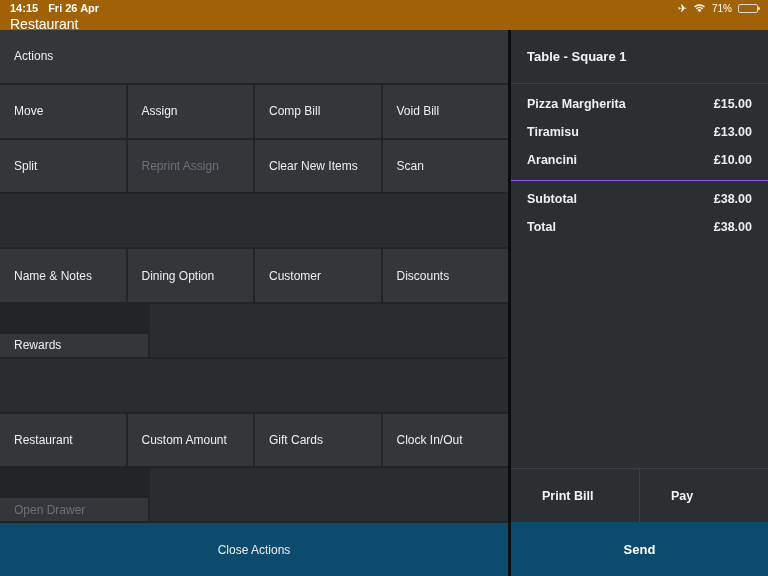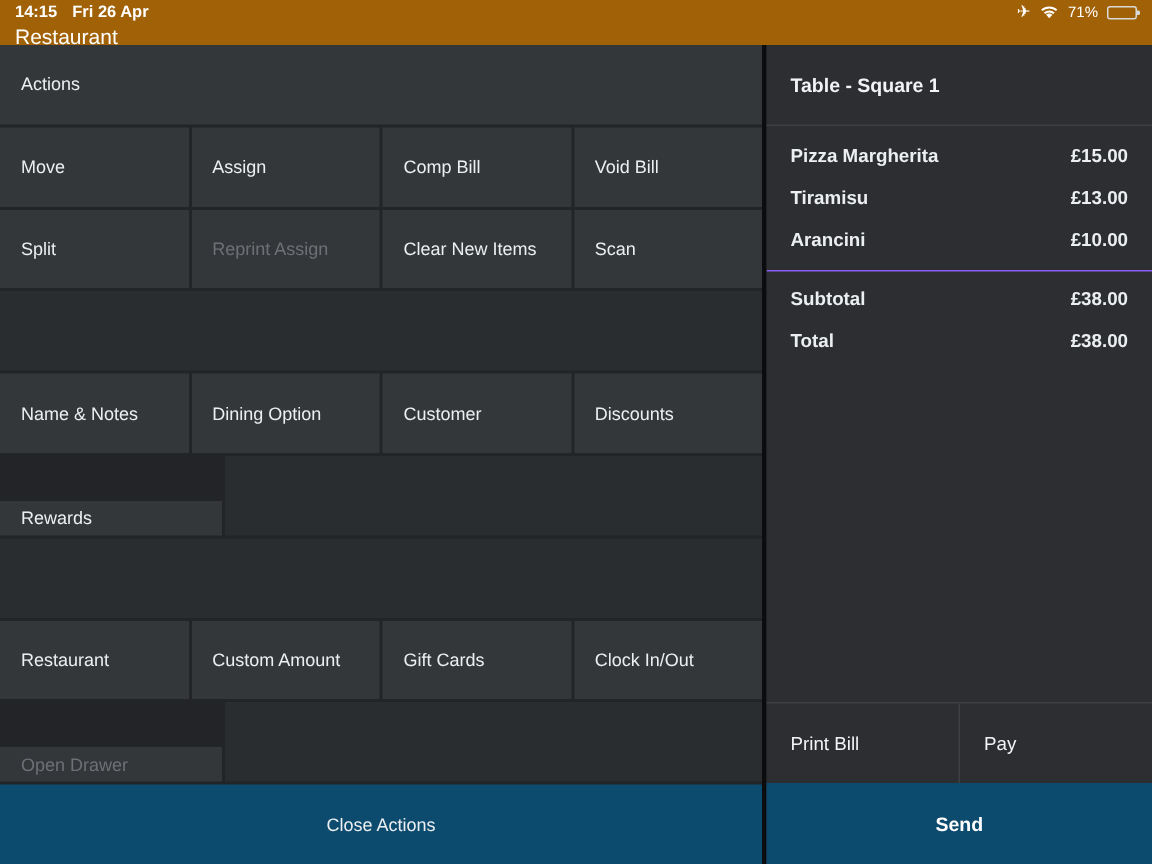--- a/index.html
+++ b/index.html
@@ -112,23 +112,23 @@
   .totals { border-top: 1px solid #8b5cf6; margin-top: 6px; padding-top: 4px; }
   .ticket-actions {
     flex: 0 0 54px;
     display: flex;
     border-top: 1px solid #3c3f43;
   }
   .ticket-actions .t-btn {
     flex: 1 1 0;
     display: flex;
     align-items: center;
-    padding: 0 16px;
+    padding: 0 31px;
     font-size: 12.5px;
-    font-weight: normal;
+    font-weight: bold;
     cursor: pointer;
   }
   .ticket-actions .t-btn + .t-btn { border-left: 1px solid #3c3f43; }
   .send-btn {
     flex: 0 0 54px;
     background: #0c4a6e;
     color: #fff;
     font-size: 13px;
     font-weight: bold;
     display: flex;

